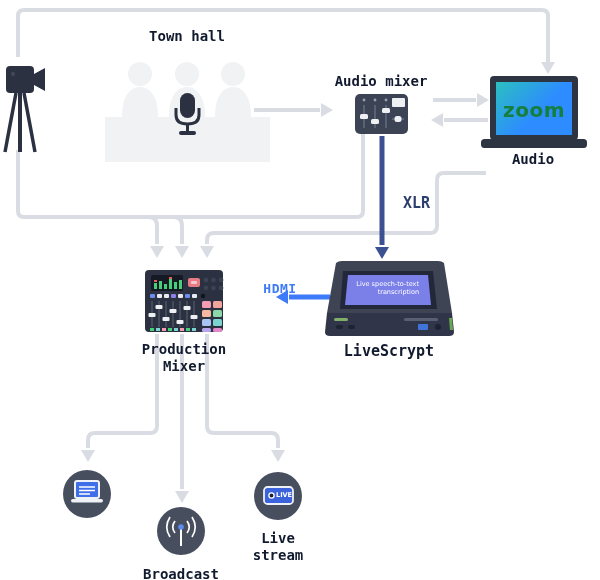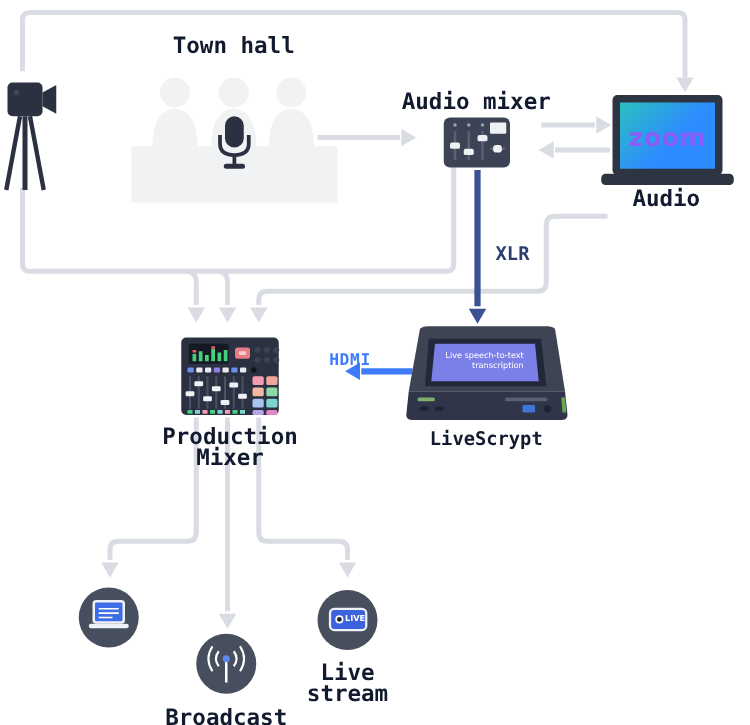--- a/index.html
+++ b/index.html
@@ -11,25 +11,25 @@
     --zoom-screen-start:#2bc0c0;
     --zoom-screen-end:#2d8cff;
     --device-dark:#2b3140;
     --circle-bg:#474e5e;
     --livescrypt-screen:#7b80e8;
   }
   html,body{margin:0;padding:0;background:#ffffff;}
   #canvas{position:relative;width:600px;height:580px;background:#ffffff;overflow:hidden;
           font-family:"DejaVu Sans Mono", monospace;}
   .lbl{position:absolute;font-family:"DejaVu Sans Mono", monospace;font-weight:bold;
-       color:var(--label-text);text-align:center;font-size:18px;line-height:17px;white-space:pre;}
-  .lbl-xlr{color:var(--xlr-text);font-size:15px;text-align:center;}
+       color:var(--label-text);text-align:center;font-size:14px;line-height:17px;white-space:pre;}
+  .lbl-xlr{color:var(--xlr-text);font-size:15px;text-align:right;}
   .lbl-hdmi{color:var(--hdmi-blue);font-size:13px;letter-spacing:.5px;}
   .zoom-logo{position:absolute;left:494px;top:98px;width:80px;text-align:center;
-       font-family:"DejaVu Sans", sans-serif;font-weight:bold;font-size:20px;color:#8b5cf6;letter-spacing:.5px;}
+       font-family:"DejaVu Sans", sans-serif;font-weight:bold;font-size:20px;color:#15803d;letter-spacing:.5px;}
   .ls-screen-text{position:absolute;left:351px;top:280px;width:68px;
        font-family:"DejaVu Sans", sans-serif;font-size:6.5px;line-height:8px;color:#ffffff;text-align:right;}
   .live-badge-text{position:absolute;left:276px;top:490px;width:18px;
        font-family:"DejaVu Sans", sans-serif;font-weight:bold;font-size:6.5px;line-height:11px;color:#ffffff;text-align:left;}
   svg{position:absolute;left:0;top:0;}
   .conn{fill:none;stroke:var(--connector);stroke-width:4;}
   .ah{fill:var(--connector);stroke:none;}
   .conn-xlr{fill:none;stroke:var(--xlr-blue);stroke-width:5;}
   .ah-xlr{fill:var(--xlr-blue);stroke:none;}
   .conn-hdmi{fill:none;stroke:var(--hdmi-blue);stroke-width:5;}

